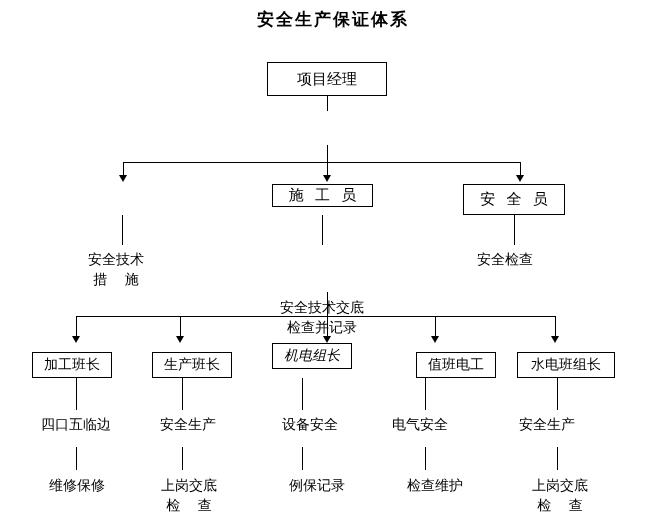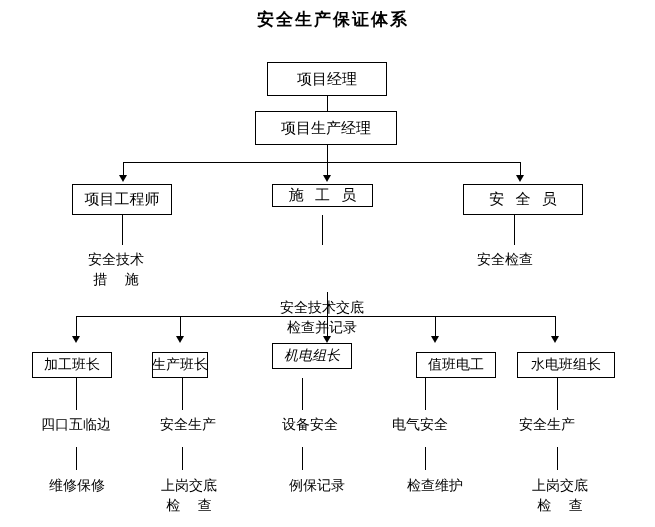--- a/index.html
+++ b/index.html
@@ -49,51 +49,49 @@
 <body>
 
 <div id="canvas">
 
   <div class="title" style="left:333px;top:8px;">安全生产保证体系</div>
 
   <div class="node fs15" style="left:267px;top:62px;width:120px;height:34px;">项目经理</div>
 
   <div class="vline" style="left:327px;top:96px;height:15px;"></div>
 
-  <div class="node fs15" style="left:255px;top:111px;width:142px;height:34px;">项目生产经理</div>
 
   <div class="vline" style="left:327px;top:145px;height:17px;"></div>
   <div class="hline" style="left:123px;top:162px;width:398px;"></div>
   <div class="arrow" style="left:123px;top:162px;height:13px;"></div>
   <div class="arrow" style="left:327px;top:162px;height:13px;"></div>
   <div class="arrow" style="left:520px;top:162px;height:13px;"></div>
 
-  <div class="node fs15" style="left:72px;top:184px;width:100px;height:31px;">项目工程师</div>
   <div class="node fs15" style="left:272px;top:184px;width:101px;height:23px;">施   工   员</div>
-  <div class="node fs15" style="left:463px;top:184px;width:120px;height:31px;">安   全   员</div>
+  <div class="node fs15" style="left:463px;top:184px;width:102px;height:31px;">安   全   员</div>
 
   <div class="vline" style="left:122px;top:215px;height:30px;"></div>
   <div class="vline" style="left:322px;top:215px;height:30px;"></div>
   <div class="vline" style="left:514px;top:215px;height:30px;"></div>
 
   <div class="duty" style="left:116px;top:250px;">安全技术
 措     施</div>
   <div class="duty" style="left:322px;top:250px;margin-top:48px;">安全技术交底
 检查并记录</div>
   <div class="duty" style="left:505px;top:250px;">安全检查</div>
 
   <div class="arrow" style="left:327px;top:292px;height:44px;"></div>
   <div class="hline" style="left:76px;top:316px;width:479px;"></div>
   <div class="arrow" style="left:76px;top:316px;height:20px;"></div>
   <div class="arrow" style="left:180px;top:316px;height:20px;"></div>
   <div class="arrow" style="left:435px;top:316px;height:20px;"></div>
   <div class="arrow" style="left:555px;top:316px;height:20px;"></div>
 
   <div class="node fs14" style="left:32px;top:352px;width:80px;height:26px;">加工班长</div>
-  <div class="node fs14" style="left:152px;top:352px;width:56px;height:26px;">生产班长</div>
+  <div class="node fs14" style="left:152px;top:352px;width:80px;height:26px;">生产班长</div>
   <div class="node fs14" style="left:272px;top:343px;width:80px;height:26px;font-style:italic;">机电组长</div>
   <div class="node fs14" style="left:392px;top:352px;width:80px;height:26px;margin-left:24px;">值班电工</div>
   <div class="node fs14" style="left:517px;top:352px;width:98px;height:26px;">水电班组长</div>
 
   <div class="vline" style="left:76px;top:378px;height:32px;"></div>
   <div class="vline" style="left:182px;top:378px;height:32px;"></div>
   <div class="vline" style="left:302px;top:378px;height:32px;"></div>
   <div class="vline" style="left:425px;top:378px;height:32px;"></div>
   <div class="vline" style="left:557px;top:378px;height:32px;"></div>
 

